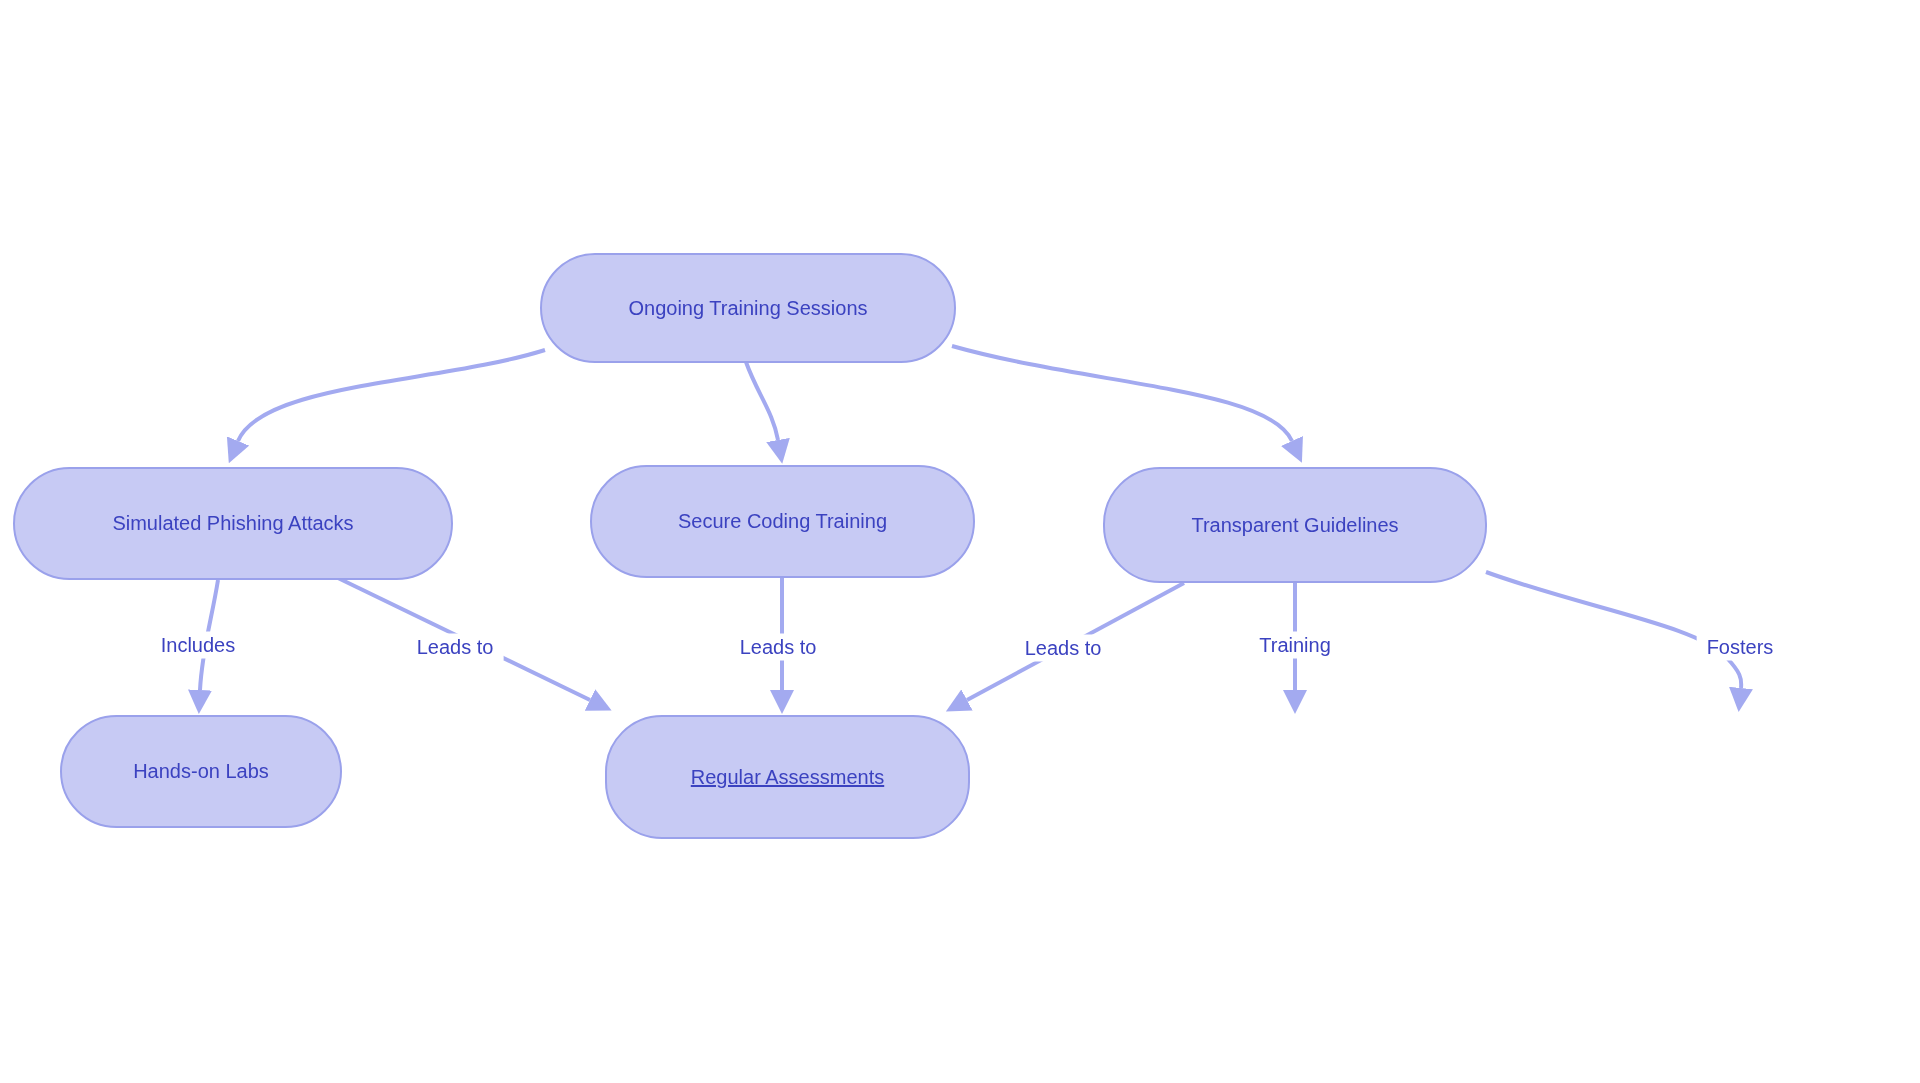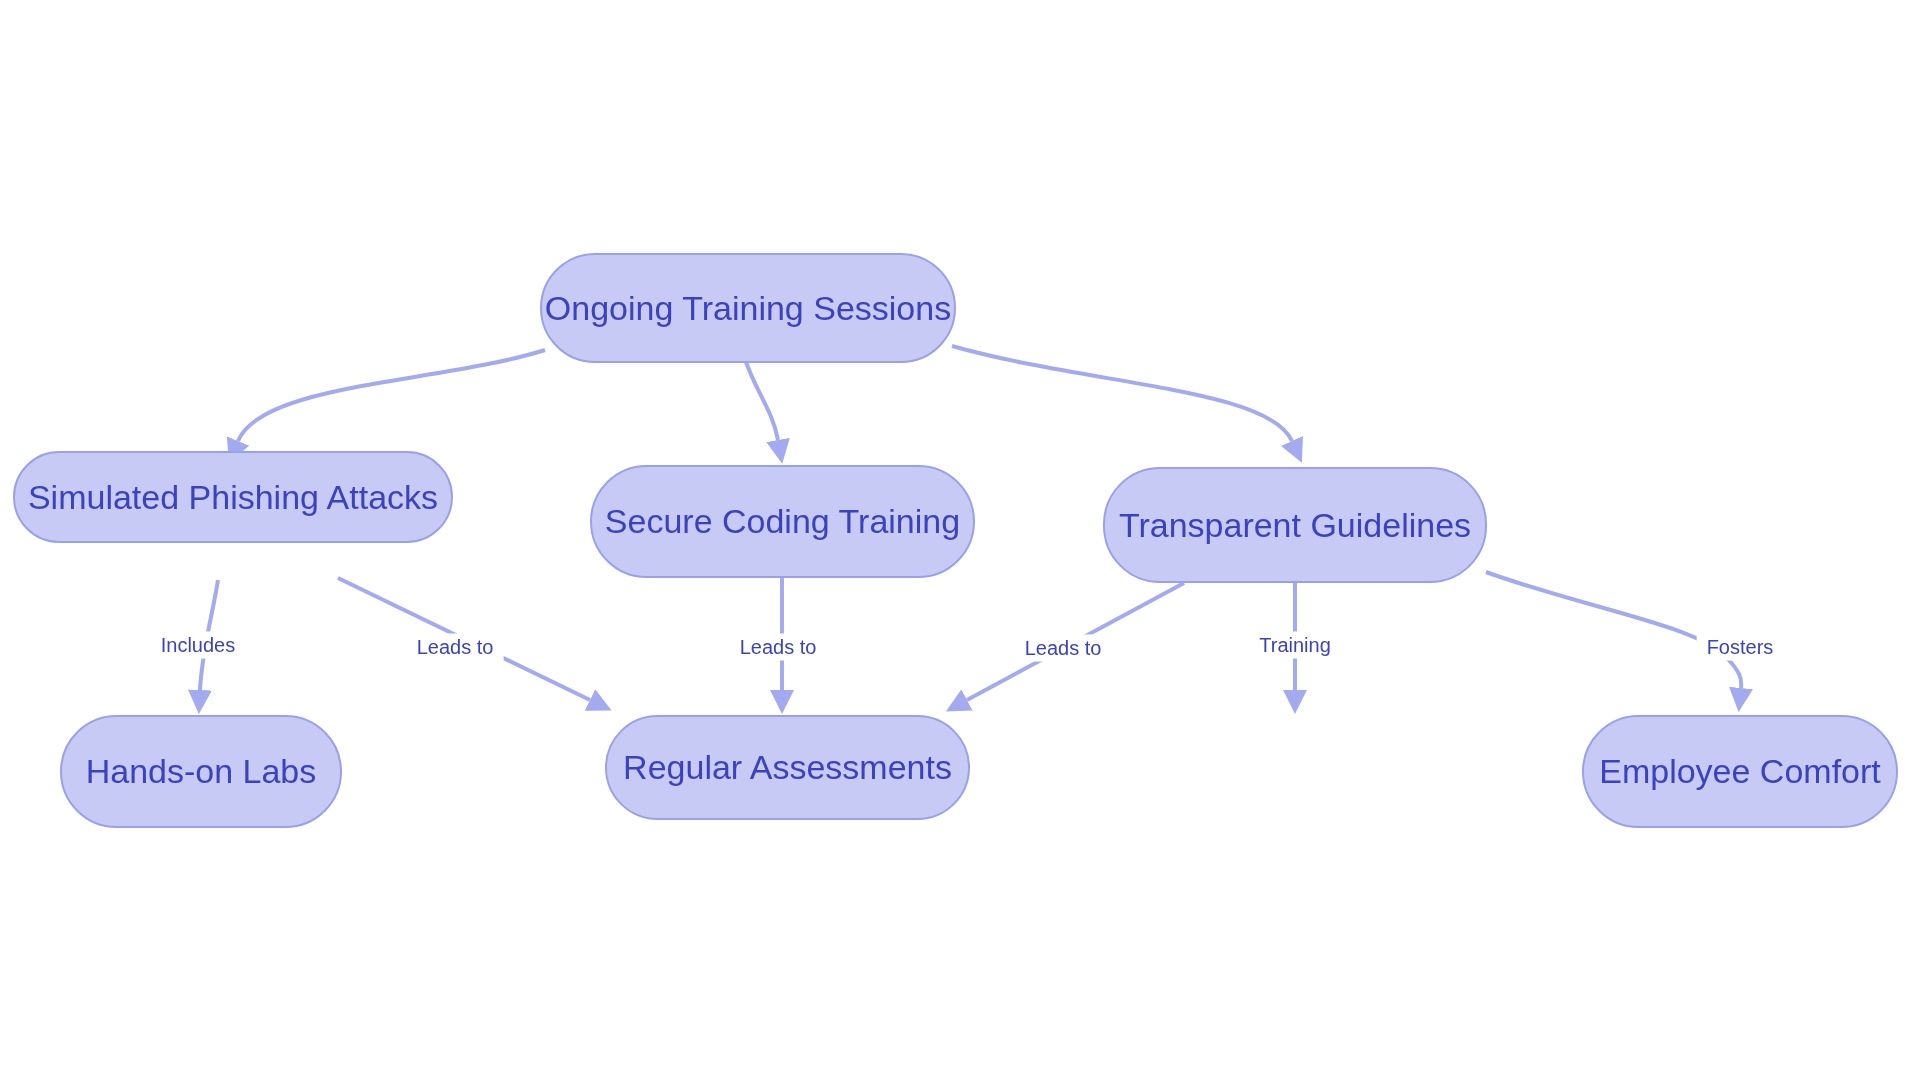--- a/index.html
+++ b/index.html
@@ -25,21 +25,21 @@
   .node {
     position: absolute;
     box-sizing: border-box;
     background: var(--node-fill, #c7caf4);
     border: 2px solid var(--node-border, #9aa1eb);
     border-radius: 57px;
     display: flex;
     align-items: center;
     justify-content: center;
     color: var(--node-text, #3b42c0);
-    font-size: 34px;
+    font-size: 20px;
     white-space: nowrap;
   }
   .edge-label {
     position: absolute;
     transform: translate(-50%, -50%);
     background: var(--label-bg, #ffffff);
     color: var(--label-text, #3b42c0);
     font-size: 20px;
     padding: 2px 10px;
     white-space: nowrap;
@@ -64,44 +64,41 @@
     <path class="edge" d="M 782 578 L 782 690" marker-end="url(#arrow)"></path>
     <path class="edge" d="M 1184 583 L 967 700" marker-end="url(#arrow)"></path>
     <path class="edge" d="M 1295 583 L 1295 690" marker-end="url(#arrow)"></path>
     <path class="edge" d="M 1486 572 C 1585 608 1700 626 1727 658 C 1740 672 1742 678 1741 688" marker-end="url(#arrow)"></path>
   </svg>
 
   <div class="node" style="left:540px; top:253px; width:416px; height:110px;">
     <span>Ongoing Training Sessions</span>
   </div>
 
-  <div class="node" style="left:13px; top:451px; width:440px; height:92px;">
+  <div class="node" style="left:13px; top:467px; width:440px; height:113px;">
     <span>Simulated Phishing Attacks</span>
   </div>
 
   <div class="node" style="left:1103px; top:467px; width:384px; height:116px;">
     <span>Transparent Guidelines</span>
   </div>
 
   <div class="node" style="left:590px; top:465px; width:385px; height:113px;">
     <span>Secure Coding Training</span>
   </div>
 
   <div class="node" style="left:60px; top:715px; width:282px; height:113px;text-align:center;">
     <span>Hands-on Labs</span>
   </div>
 
-  <div class="node" style="left:605px; top:715px; width:365px; height:105px;">
+  <div class="node" style="left:605px; top:715px; width:365px; height:124px;text-decoration:underline;">
     <span>Regular Assessments</span>
   </div>
 
 
-  <div class="node" style="left:1582px; top:715px; width:316px; height:113px;">
-    <span>Employee Comfort</span>
-  </div>
 
   <span class="edge-label" style="left:198px; top:645px;">Includes</span>
   <span class="edge-label" style="left:455px; top:647px;">Leads to</span>
   <span class="edge-label" style="left:778px; top:647px;">Leads to</span>
   <span class="edge-label" style="left:1063px; top:648px;">Leads to</span>
   <span class="edge-label" style="left:1295px; top:645px;">Training</span>
   <span class="edge-label" style="left:1740px; top:647px;">Fosters</span>
 
 </div>
 

